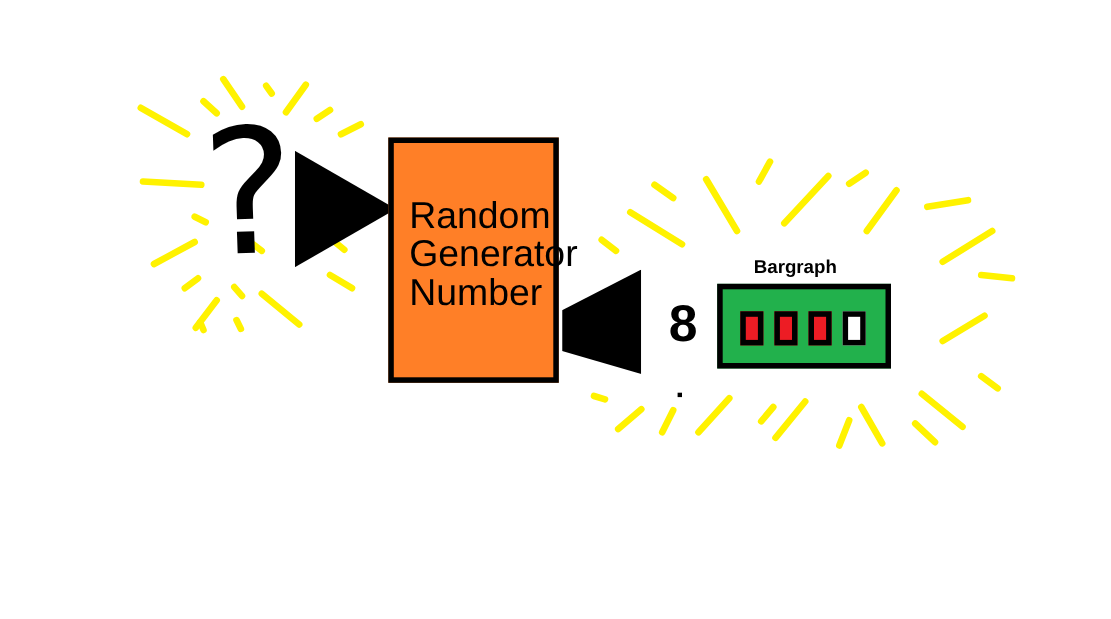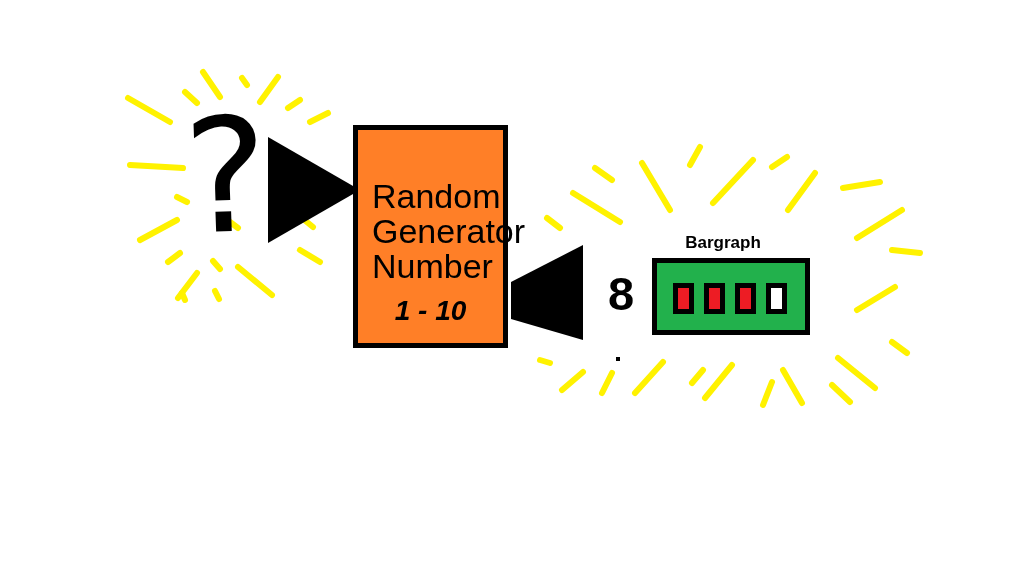--- a/index.html
+++ b/index.html
@@ -183,21 +183,20 @@
   <div class="qmark">?</div>
 
   <div class="arrow arrow-in"></div>
 
   <div class="genbox">
     <div class="genlines">
       <div>Random</div>
       <div>Generator</div>
       <div>Number</div>
     </div>
-    <div class="genrange">1 - 10</div>
   </div>
 
   <div class="arrow arrow-out"></div>
 
   <div class="outval">8</div>
 
   <div class="straydot"></div>
 
   <div class="bglabel">Bargraph</div>
 

